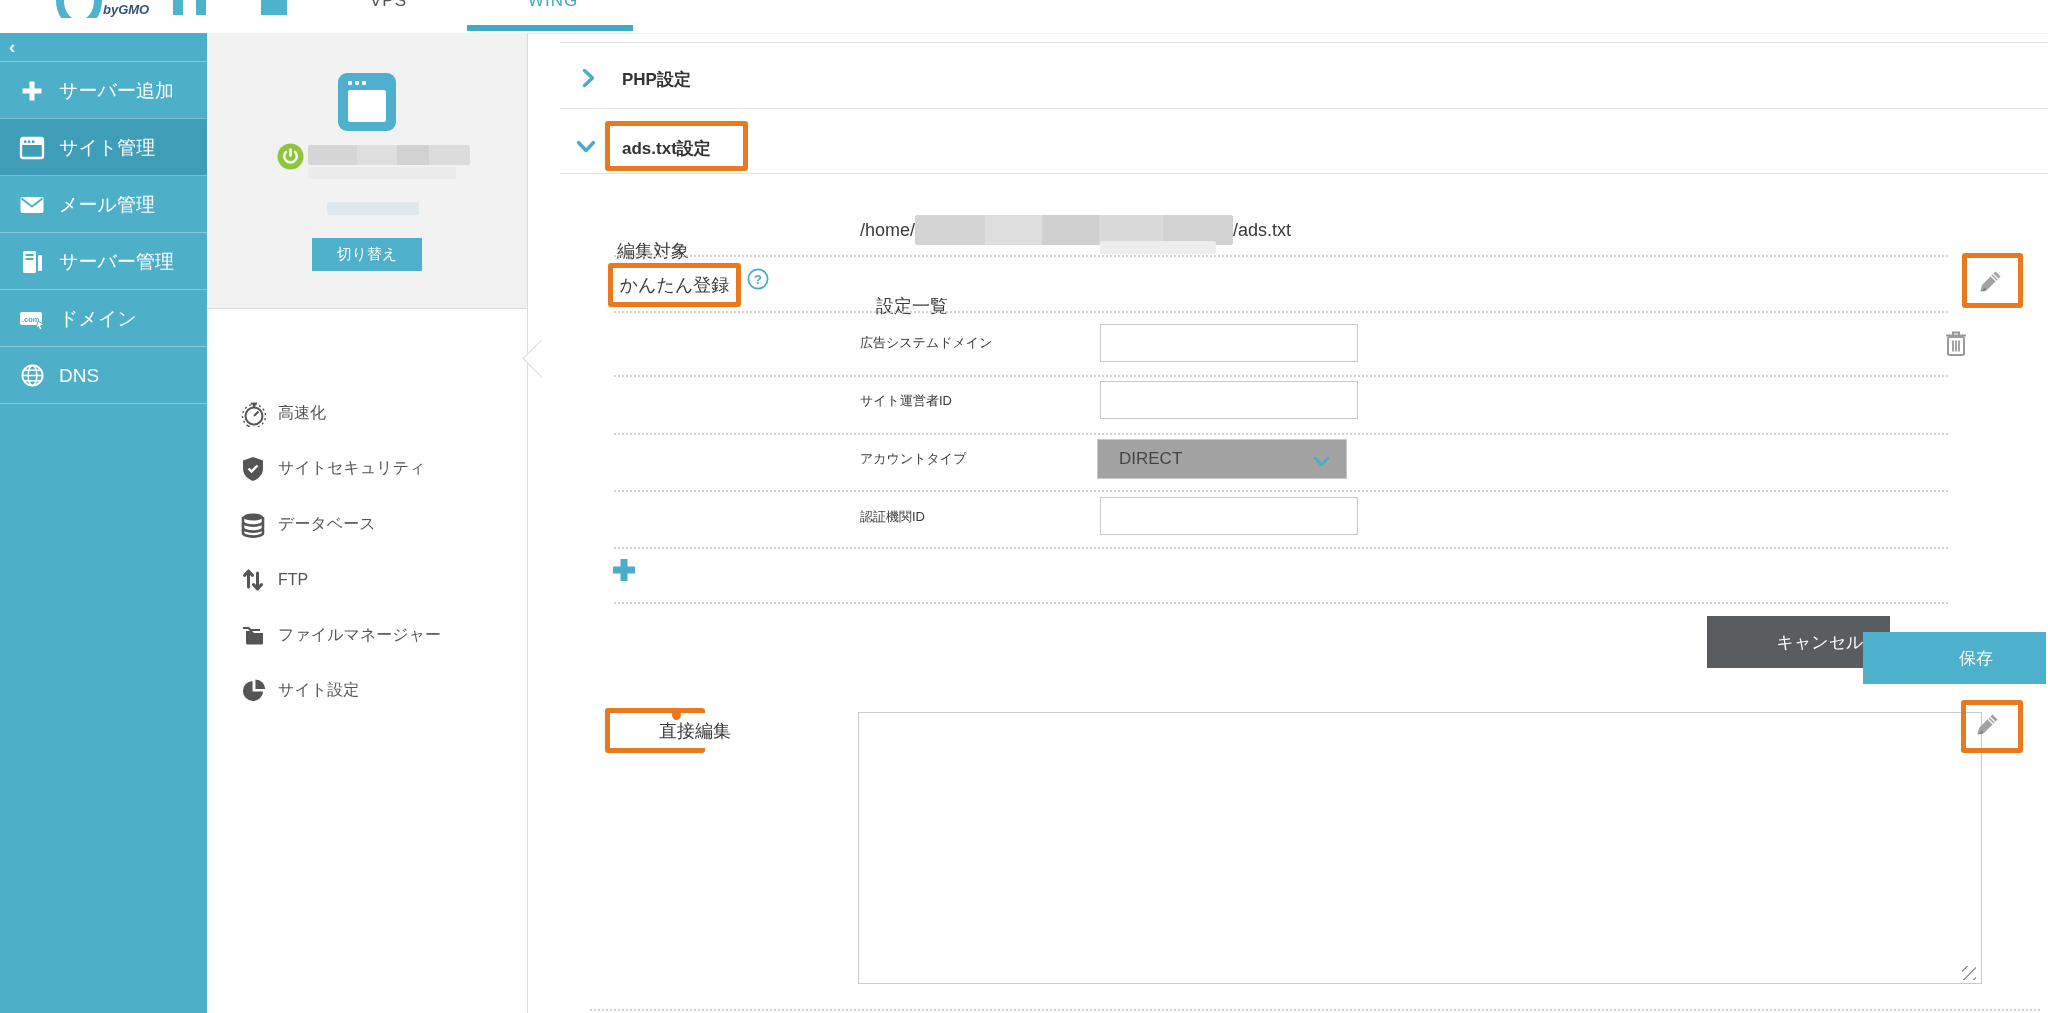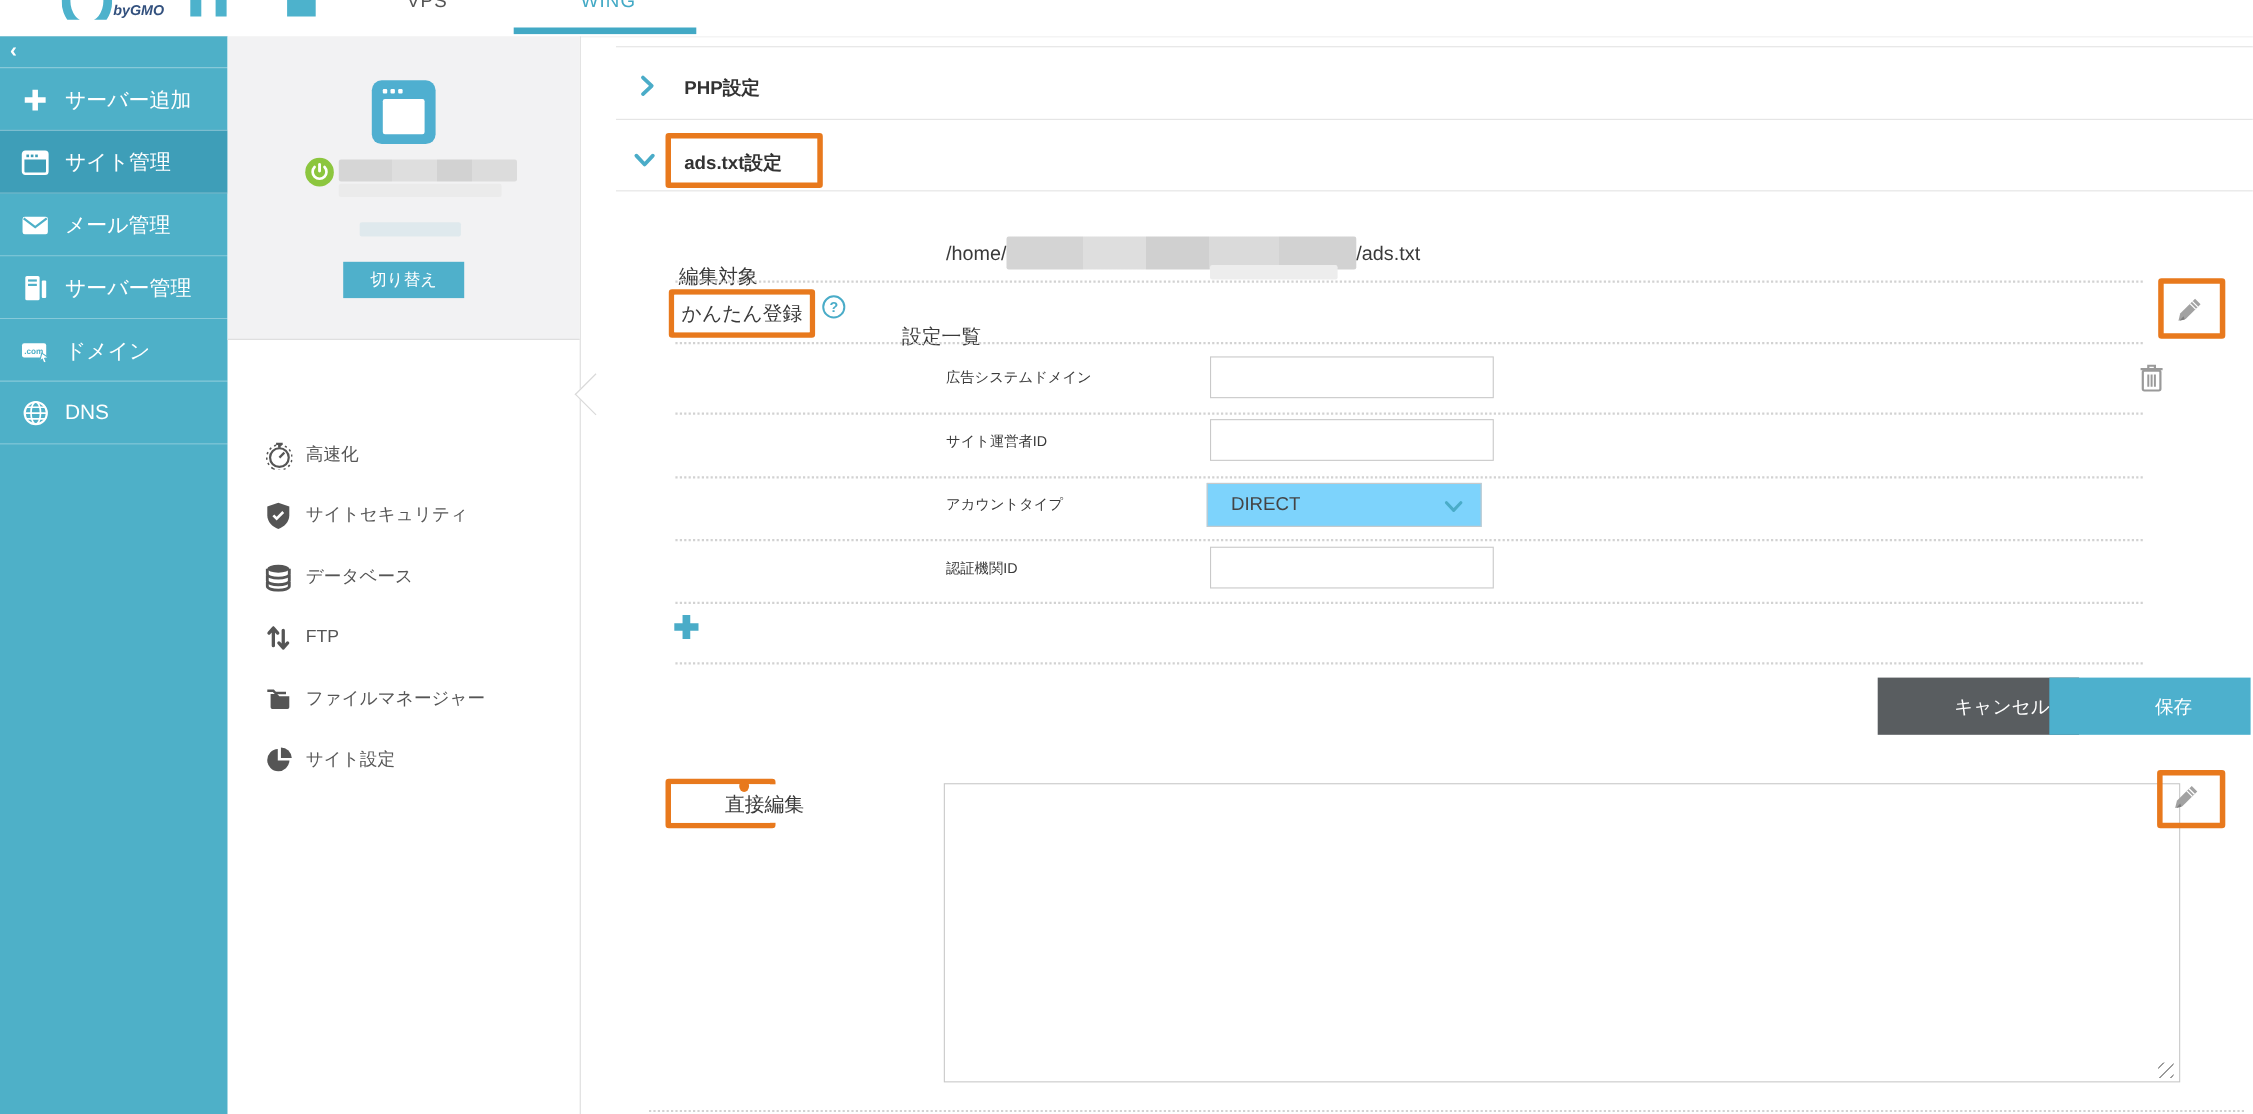--- a/index.html
+++ b/index.html
@@ -36,26 +36,26 @@
   .menu-row .lb{margin-left:12px;font-size:16px;white-space:nowrap;}
   .menu-active{color:#42a6c0;}
   #notch{position:absolute;left:528px;top:345px;width:26px;height:26px;background:#fff;border-left:1px solid #d9d9d9;border-bottom:1px solid #d9d9d9;transform:rotate(45deg);}
   
   .hr{position:absolute;height:1px;background:#e3e3e3;}
   .dot{position:absolute;height:0;border-top:2px dotted #d2d2d2;}
   .sec-title{position:absolute;left:622px;font-size:17px;font-weight:bold;color:#333;}
   .flabel{position:absolute;font-size:18px;color:#3a3a3a;white-space:nowrap;margin-top:19px;}
   .sublabel{position:absolute;left:860px;font-size:13px;color:#3a3a3a;white-space:nowrap;}
   .tinput{position:absolute;left:1100px;width:258px;height:38px;border:1px solid #c9c9c9;background:#fff;font-size:16px;padding:0 10px;box-sizing:border-box;outline:none;}
-  #select-box{position:absolute;left:1097px;top:439px;width:250px;height:40px;border:1px solid #c9c9c9;background:#7dd3fc;display:flex;align-items:center;cursor:pointer;box-sizing:border-box;}
+  #select-box{position:absolute;left:1097px;top:439px;width:250px;height:40px;border:1px solid #c9c9c9;background:#a3a3a3;display:flex;align-items:center;cursor:pointer;box-sizing:border-box;}
   #select-box .val{margin-left:21px;font-size:17px;color:#444;}
   #select-box .chev{position:absolute;right:16px;top:13px;}
   .btn{position:absolute;top:616px;width:140px;height:52px;display:flex;align-items:center;justify-content:center;color:#fff;font-size:17px;cursor:pointer;padding-left:43px;}
   #btn-cancel{left:1707px;background:#595d60;}
-  #btn-save{left:1863px;background:#4db0cd;}
+  #btn-save{left:1863px;background:#4db0cd;margin-top:16px;}
   #dtextarea{position:absolute;left:858px;top:712px;width:1124px;height:272px;border:1px solid #c9c9c9;background:#fff;resize:none;box-sizing:border-box;font-size:15px;padding:8px;outline:none;font-family:"Liberation Sans","DejaVu Sans",sans-serif;}
   #resize-h{position:absolute;left:1962px;top:966px;width:14px;height:14px;background:
      repeating-linear-gradient(135deg,transparent 0 3px,#9a9a9a 3px 4.5px,transparent 4.5px 7px);}
   
   .ann{position:absolute;border:5px solid #e8791d;border-radius:3px;pointer-events:none;z-index:30;}
   #ann-dot{position:absolute;left:672px;top:709px;width:9px;height:11px;background:#e8791d;border-radius:50%;z-index:31;}
   .annlabel{display:flex;align-items:center;justify-content:center;width:100%;height:100%;}
 </style>
 </head>
 <body>
@@ -268,21 +268,21 @@
 
 <div class="ann" style="left:608px;top:263px;width:123px;height:34px;">
   <span class="annlabel" style="font-size:18px;color:#3a3a3a;background:#fff;">かんたん登録</span>
 </div>
 <span class="abs" style="left:747px;top:268px;">
   <svg width="22" height="22" viewBox="0 0 22 22">
     <circle cx="11" cy="11" r="9.6" fill="none" stroke="#4aacc8" stroke-width="1.8"></circle>
     <text x="11" y="15.5" text-anchor="middle" font-size="13" font-weight="bold" fill="#4aacc8" font-family="sans-serif">?</text>
   </svg>
 </span>
-<div class="flabel" style="left:820px;top:275px;">設定一覧</div>
+<div class="flabel" style="left:876px;top:275px;">設定一覧</div>
 <span class="abs" style="left:1975px;top:265px;">
   <svg width="32" height="32" viewBox="0 0 32 32">
     <path d="M20.5 6.5l5 5L12 25l-6.6 1.6L7 20z" fill="#a2a2a2"></path>
     <path d="M10 22.5l-3.6 4.1 4.8-1.2z" fill="#7e7e7e"></path>
     <line x1="18" y1="9" x2="23" y2="14" stroke="#fff" stroke-width="1.2"></line>
     <line x1="16" y1="11" x2="21" y2="16" stroke="#fff" stroke-width="1.2"></line>
   </svg>
 </span>
 <div class="ann" style="left:1962px;top:253px;width:51px;height:45px;"></div>
 

